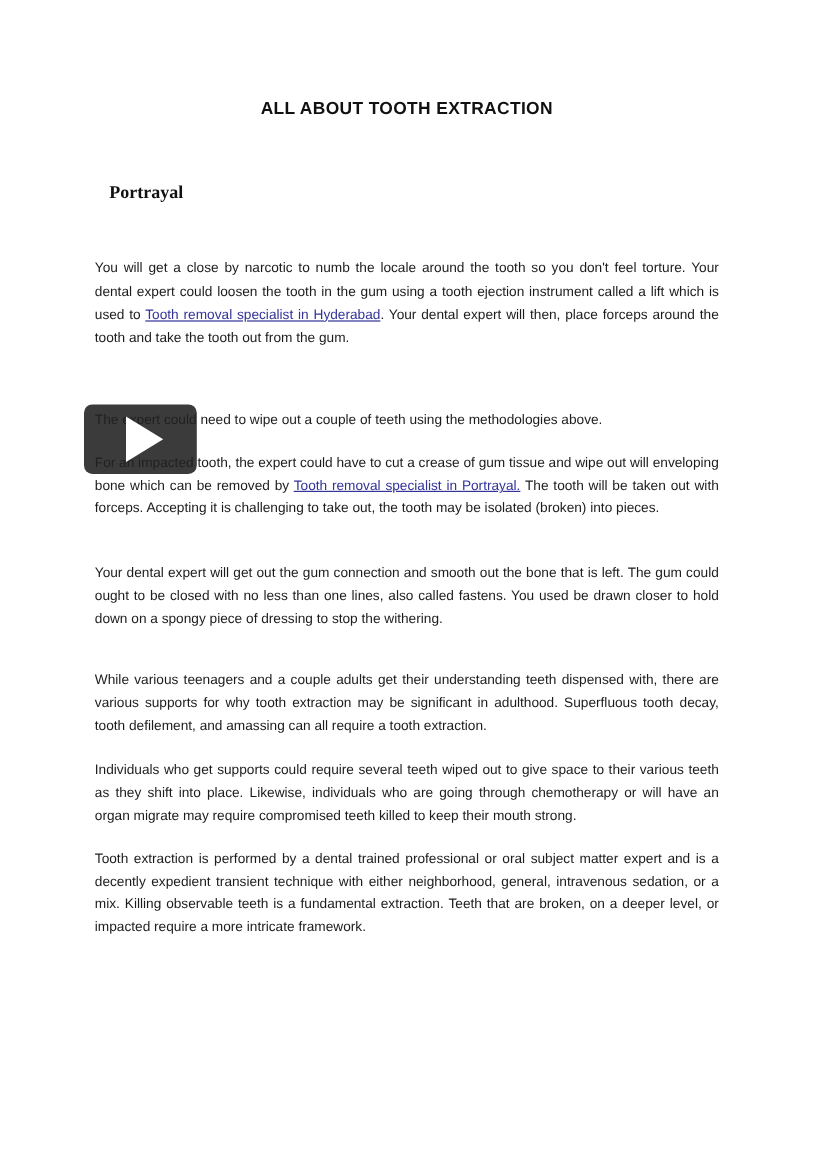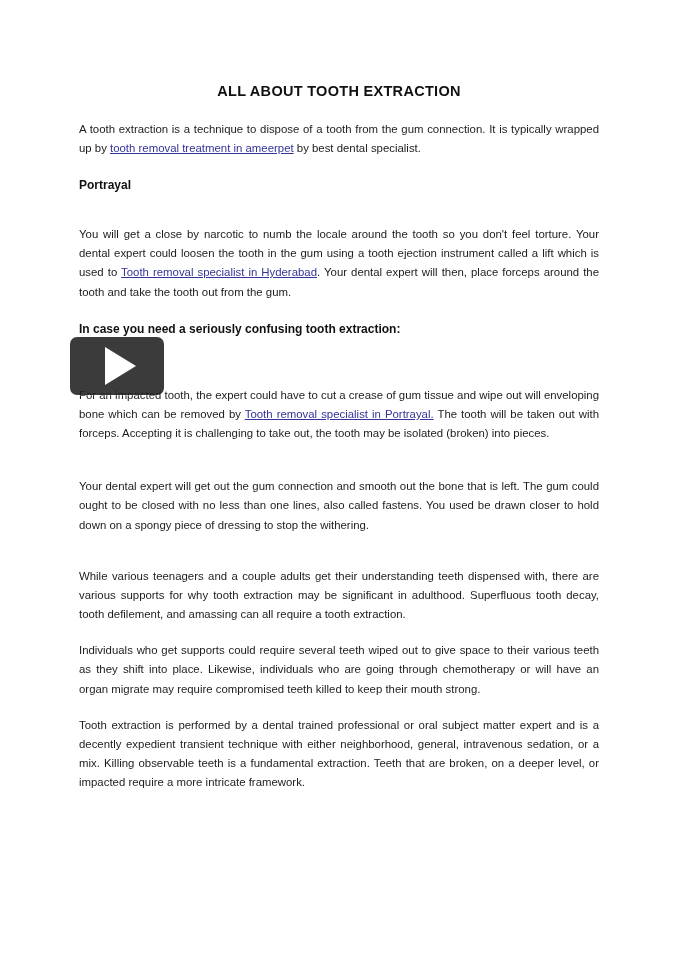--- a/index.html
+++ b/index.html
@@ -48,25 +48,26 @@
     font-size: 11.4px;
     line-height: 1.68;
     text-align: justify;
     text-justify: inter-word;
     margin: 0;
     color: #1c1c1c;
     hyphens: none;
   }
 
   h2.section-heading {
-    font-size: 12px;
+    font-size: 15px;
     font-weight: bold;
-    margin: 0;
+    margin: 12px;
     color: #111111;
     line-height: 1.5;
+    font-family: Liberation Serif, serif;
   }
 
   
   .gap-title-to-p1 { height: 19px; }
   .gap-p-to-h      { height: 18px; }
   .gap-h-to-p      { height: 14px; }
   .gap-p-to-p      { height: 17px; }
 
   a.doc-link {
     color: #333399;
@@ -102,42 +103,41 @@
 <body>
 
 <div class="page">
 
   <div class="content">
 
     <h1 class="doc-title">ALL ABOUT TOOTH EXTRACTION</h1>
 
     <div class="gap-title-to-p1"></div>
 
-    <p class="body-text"><span>A tooth extraction is a technique to dispose of a tooth from the gum connection. It is typically wrapped up by </span><a class="doc-link" href="#">tooth removal treatment in ameerpet</a><span> by best dental specialist.</span></p>
 
     <div class="gap-p-to-h"></div>
 
     <h2 class="section-heading">Portrayal</h2>
 
     <div class="gap-h-to-p"></div>
 
 
     <div class="gap-p-to-p"></div>
 
     <p class="body-text"><span>You will get a close by narcotic to numb the locale around the tooth so you don't feel torture. Your dental expert could loosen the tooth in the gum using a tooth ejection instrument called a lift which is used to </span><a class="doc-link" href="#">Tooth removal specialist in Hyderabad</a><span>. Your dental expert will then, place forceps around the tooth and take the tooth out from the gum.</span></p>
 
     <div class="gap-p-to-h"></div>
 
-    <h2 class="section-heading">In case you need a seriously confusing tooth extraction:</h2>
 
     <div class="gap-h-to-p"></div>
 
 
     <div class="gap-p-to-p"></div>
 
+    <p class="body-text">The expert could need to wipe out a couple of teeth using the methodologies above.</p>
 
     <div class="gap-p-to-p"></div>
 
     <p class="body-text"><span>For an impacted tooth, the expert could have to cut a crease of gum tissue and wipe out will enveloping bone which can be removed by </span><a class="doc-link" href="#">Tooth removal specialist in Portrayal.</a><span> The tooth will be taken out with forceps. Accepting it is challenging to take out, the tooth may be isolated (broken) into pieces.</span></p>
 
     <div class="gap-p-to-p"></div>
 
 
     <div class="gap-p-to-p"></div>
 

